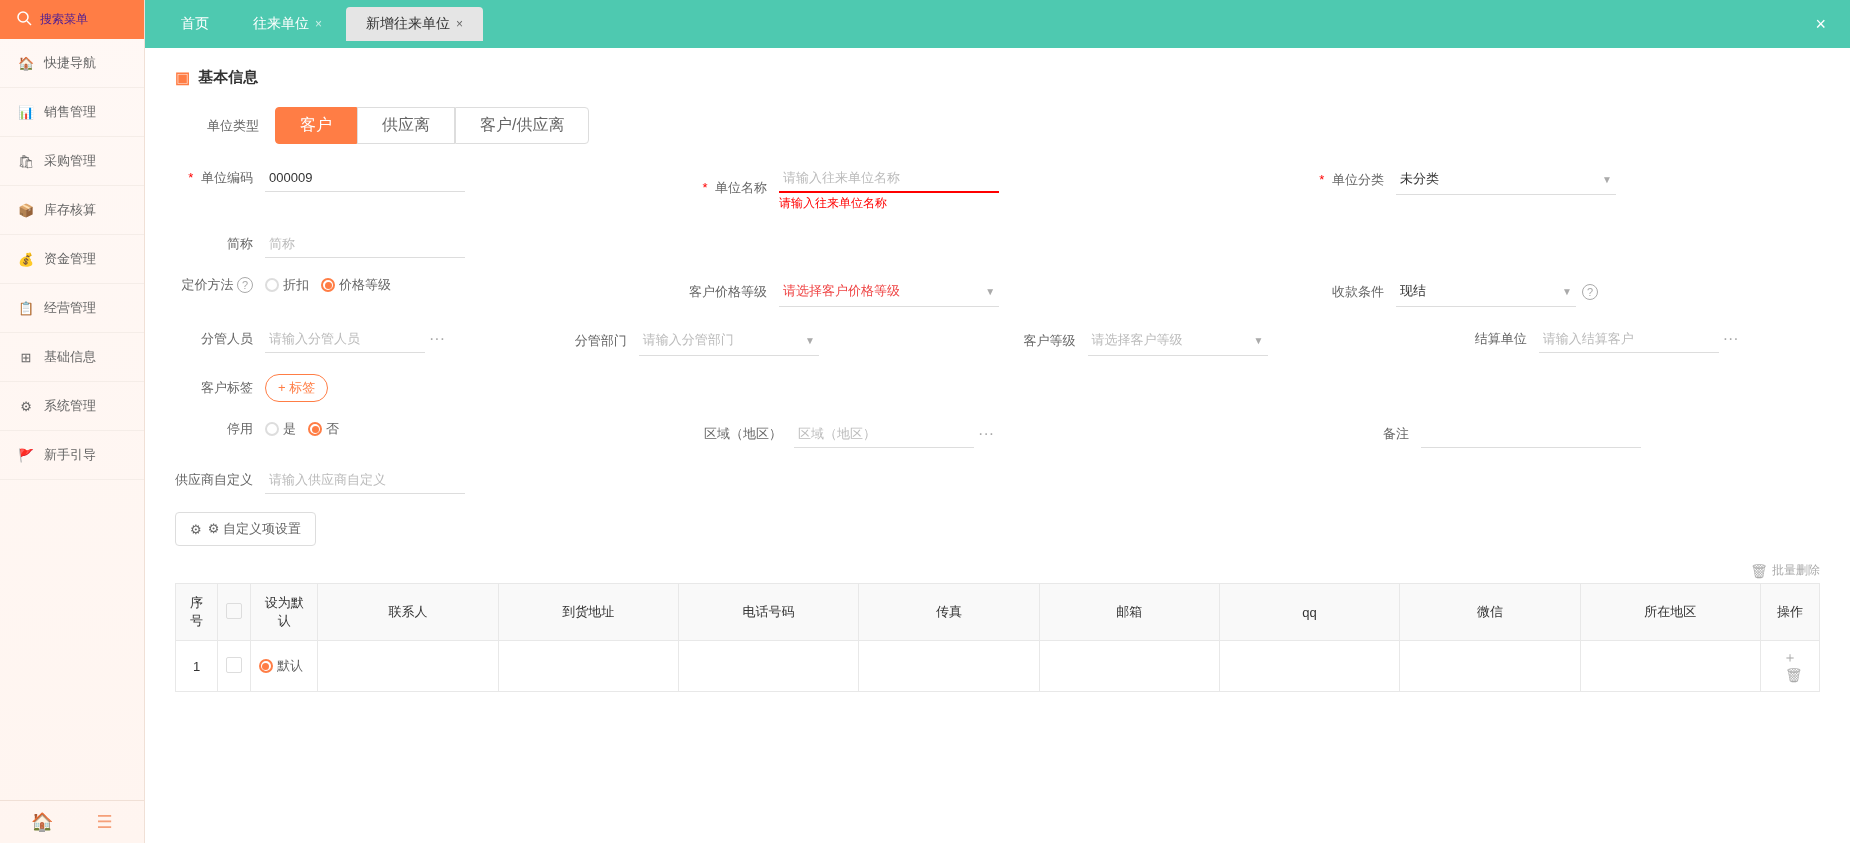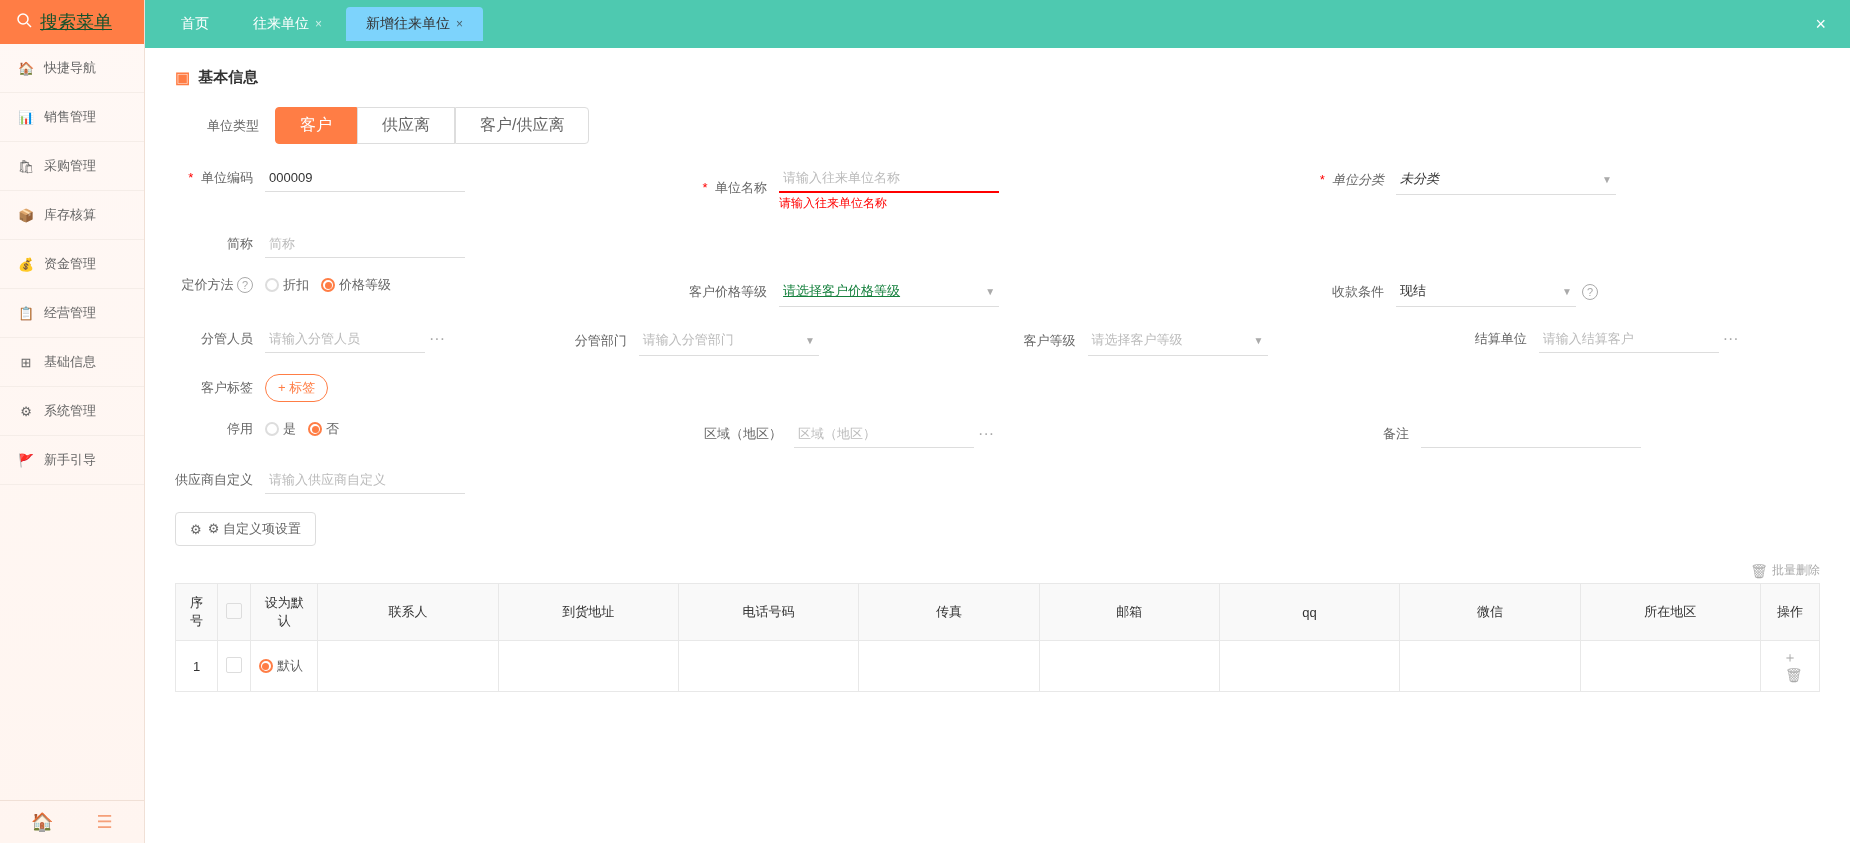--- a/index.html
+++ b/index.html
@@ -20,28 +20,27 @@
       gap: 8px;
       padding: 14px 16px;
       cursor: pointer;
       color: #666;
       font-size: 13px;
       border-bottom: 1px solid #f5ede8;
     }
     .sidebar-item .icon { width: 20px; height: 20px; display: flex; align-items: center; justify-content: center; }
     .sidebar-top {
       background: #ff7d45;
-      color: #14532d;
+      color: #4c1d95;
       padding: 10px 16px;
       display: flex;
       align-items: center;
       gap: 8px;
-      font-size: 18px;
-      cursor: pointer;
-      text-decoration: underline;
+      font-size: 12px;
+      cursor: pointer;
     }
     .sidebar-bottom {
       margin-top: auto;
       border-top: 1px solid #f0e0d6;
       padding: 10px;
       display: flex;
       justify-content: space-around;
       color: #f5a07a;
       font-size: 18px;
     }
@@ -68,21 +67,21 @@
       padding: 8px 20px;
       cursor: pointer;
       color: white;
       font-size: 14px;
       border-radius: 4px 4px 0 0;
       display: flex;
       align-items: center;
       gap: 6px;
     }
     .tab.active {
-      background: #7dd3fc;
+      background: #e5e5e5;
       color: #333;
     }
     .tab-close { font-size: 12px; opacity: 0.7; }
     .tab-bar-close {
       margin-left: auto;
       color: white;
       font-size: 18px;
       cursor: pointer;
       padding: 4px 8px;
     }
@@ -431,21 +430,21 @@
       <div class="form-group" style="flex:1.2;">
         <div class="form-label">
           <span class="required-star">*</span>
           <span>单位名称</span>
         </div>
         <div class="input-with-error">
           <input class="form-input error-border" type="text" style="width: 220px;" placeholder="请输入往来单位名称">
           <span class="error-msg">请输入往来单位名称</span>
         </div>
       </div>
-      <div class="form-group" style="flex:1;font-style:italic;">
+      <div class="form-group" style="flex:1;">
         <div class="form-label">
           <span class="required-star">*</span>
           <span>单位分类</span>
         </div>
         <div class="form-select-group" style="width:220px;">
           <span class="value">未分类</span>
           <span class="chevron">▼</span>
         </div>
       </div>
     </div>
@@ -470,21 +469,21 @@
           </label>
           <label class="radio-item">
             <div class="radio-circle selected"></div>
             <span>价格等级</span>
           </label>
         </div>
       </div>
       <div class="form-group" style="flex:1.2;">
         <div class="form-label">客户价格等级</div>
         <div class="form-select-group" style="width:220px;">
-          <span style="color:#15803d;text-decoration:underline;">请选择客户价格等级</span>
+          <span style="color:#ef4444;">请选择客户价格等级</span>
           <span class="chevron">▼</span>
         </div>
       </div>
       <div class="form-group" style="flex:1;">
         <div class="form-label">收款条件</div>
         <div class="form-select-group" style="width:180px;">
           <span class="value">现结</span>
           <span class="chevron">▼</span>
         </div>
         <span class="help-icon" style="margin-left:6px;">?</span>

